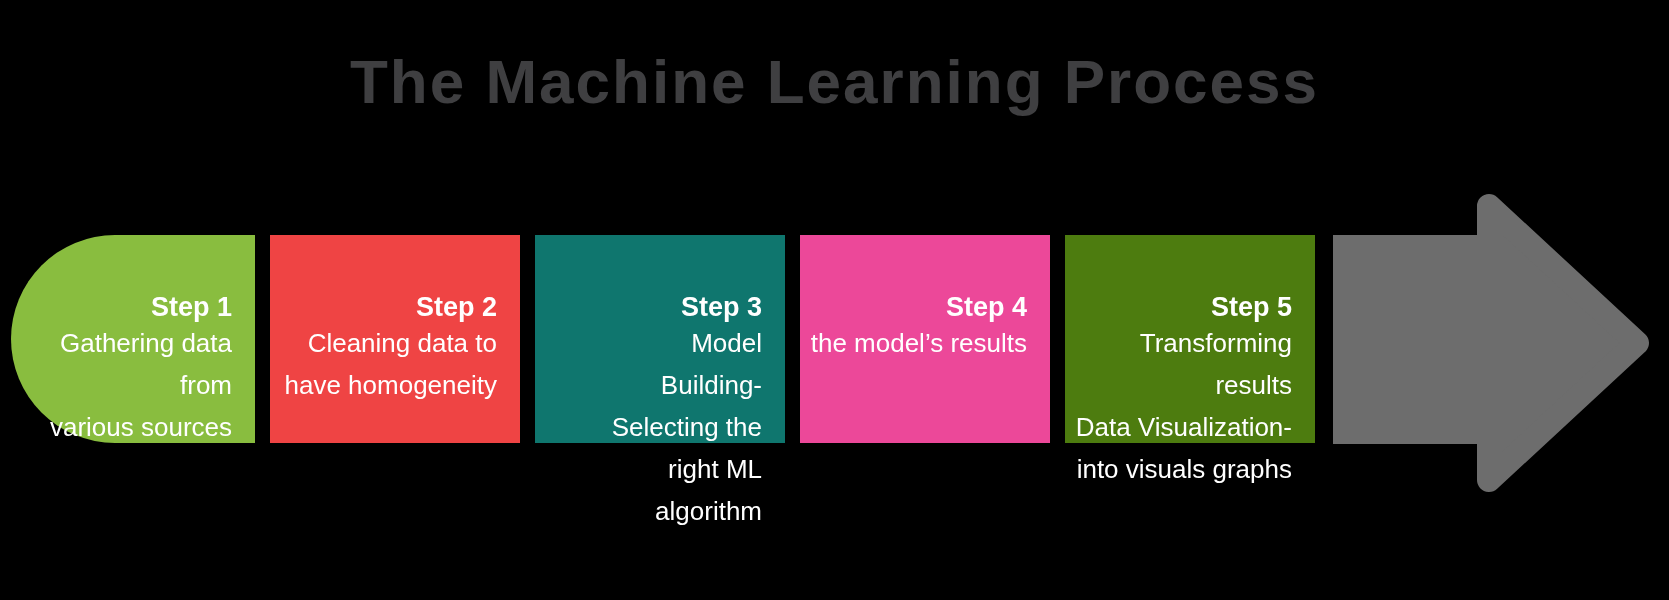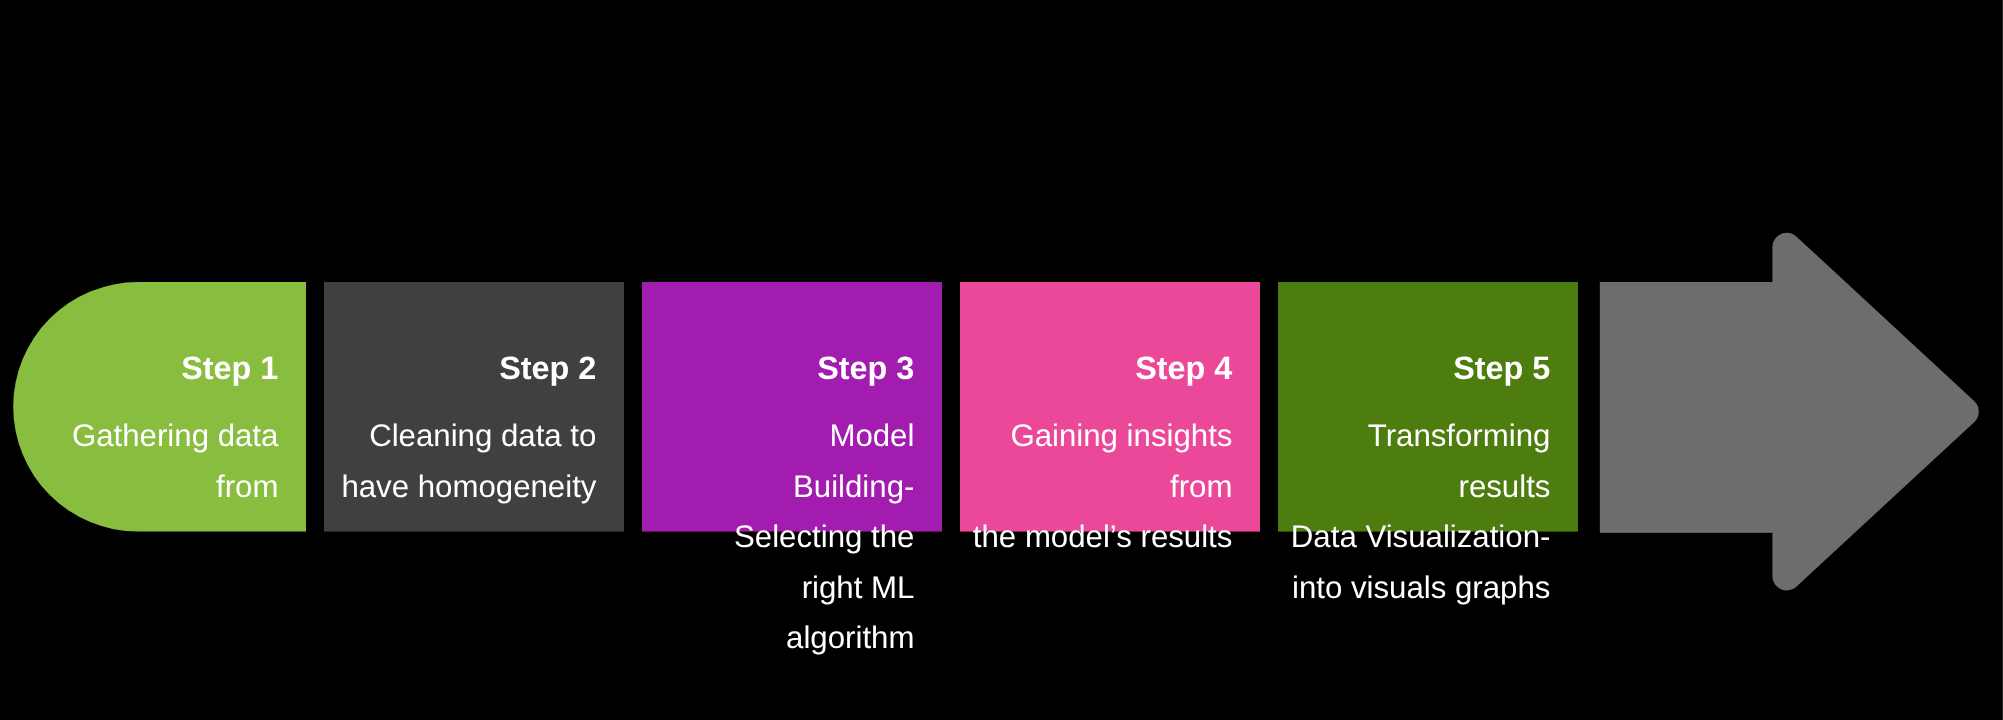--- a/index.html
+++ b/index.html
@@ -46,65 +46,66 @@
 
   .step-box.first {
     width: 244px;
     border-radius: 104px 0 0 104px;
   }
 
   .step-label {
     font-size: 27px;
     line-height: 30px;
     font-weight: bold;
-    margin-bottom: 20px;
+    margin-bottom: 0;
   }
 
   .step-line {
     font-size: 26px;
     line-height: 42px;
     font-weight: normal;
   }
 
   .flow-arrow {
     position: absolute;
     left: 1333px;
     top: 180px;
     color: #6D6D6D;
   }
 </style>
 </head>
 <body>
 
 <div class="screen" style="background: rgb(0, 0, 0);">
 
+  <h1 class="page-title" style="color: rgb(63, 63, 65);">The Machine Learning Process</h1>
 
   <div class="steps-row">
 
     <div class="step-box first" style="background-color: rgb(137, 189, 63);">
       <div class="step-label">Step 1</div>
       <div class="step-line">Gathering data from</div>
+      <div class="step-line">various sources</div>
     </div>
 
-    <div class="step-box" style="background-color: #404040;">
+    <div class="step-box" style="background-color: #ef4444;">
       <div class="step-label">Step 2</div>
       <div class="step-line">Cleaning data to</div>
       <div class="step-line">have homogeneity</div>
     </div>
 
-    <div class="step-box" style="background-color: #a21caf; padding-left: 48px;">
+    <div class="step-box" style="background-color: #0f766e; padding-left: 48px;">
       <div class="step-label">Step 3</div>
       <div class="step-line">Model Building-</div>
       <div class="step-line">Selecting the right ML</div>
       <div class="step-line">algorithm</div>
     </div>
 
     <div class="step-box" style="background-color: #ec4899;">
       <div class="step-label">Step 4</div>
-      <div class="step-line">Gaining insights from</div>
       <div class="step-line">the model’s results</div>
     </div>
 
     <div class="step-box" style="background-color: #4d7c0f;">
       <div class="step-label">Step 5</div>
       <div class="step-line">Transforming results</div>
       <div class="step-line">Data Visualization-</div>
       <div class="step-line">into visuals graphs</div>
     </div>
 

